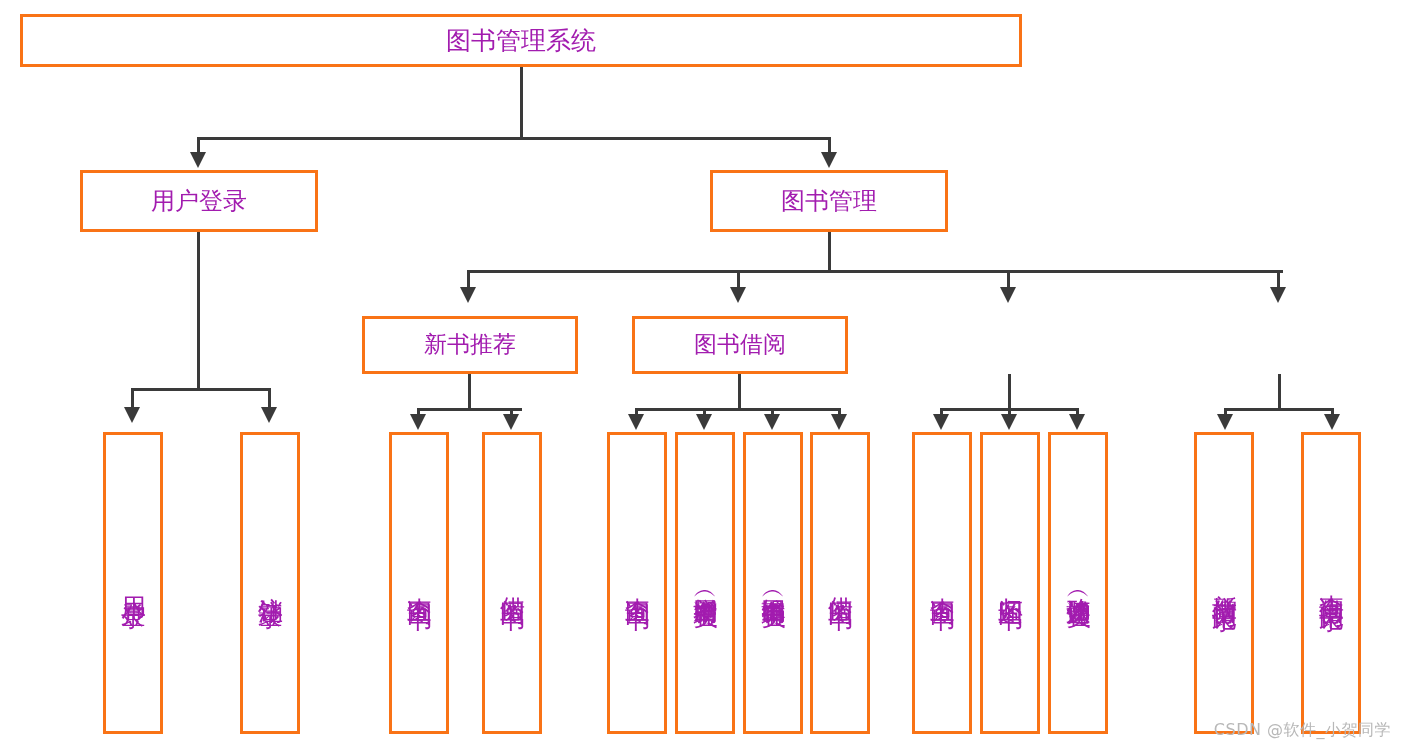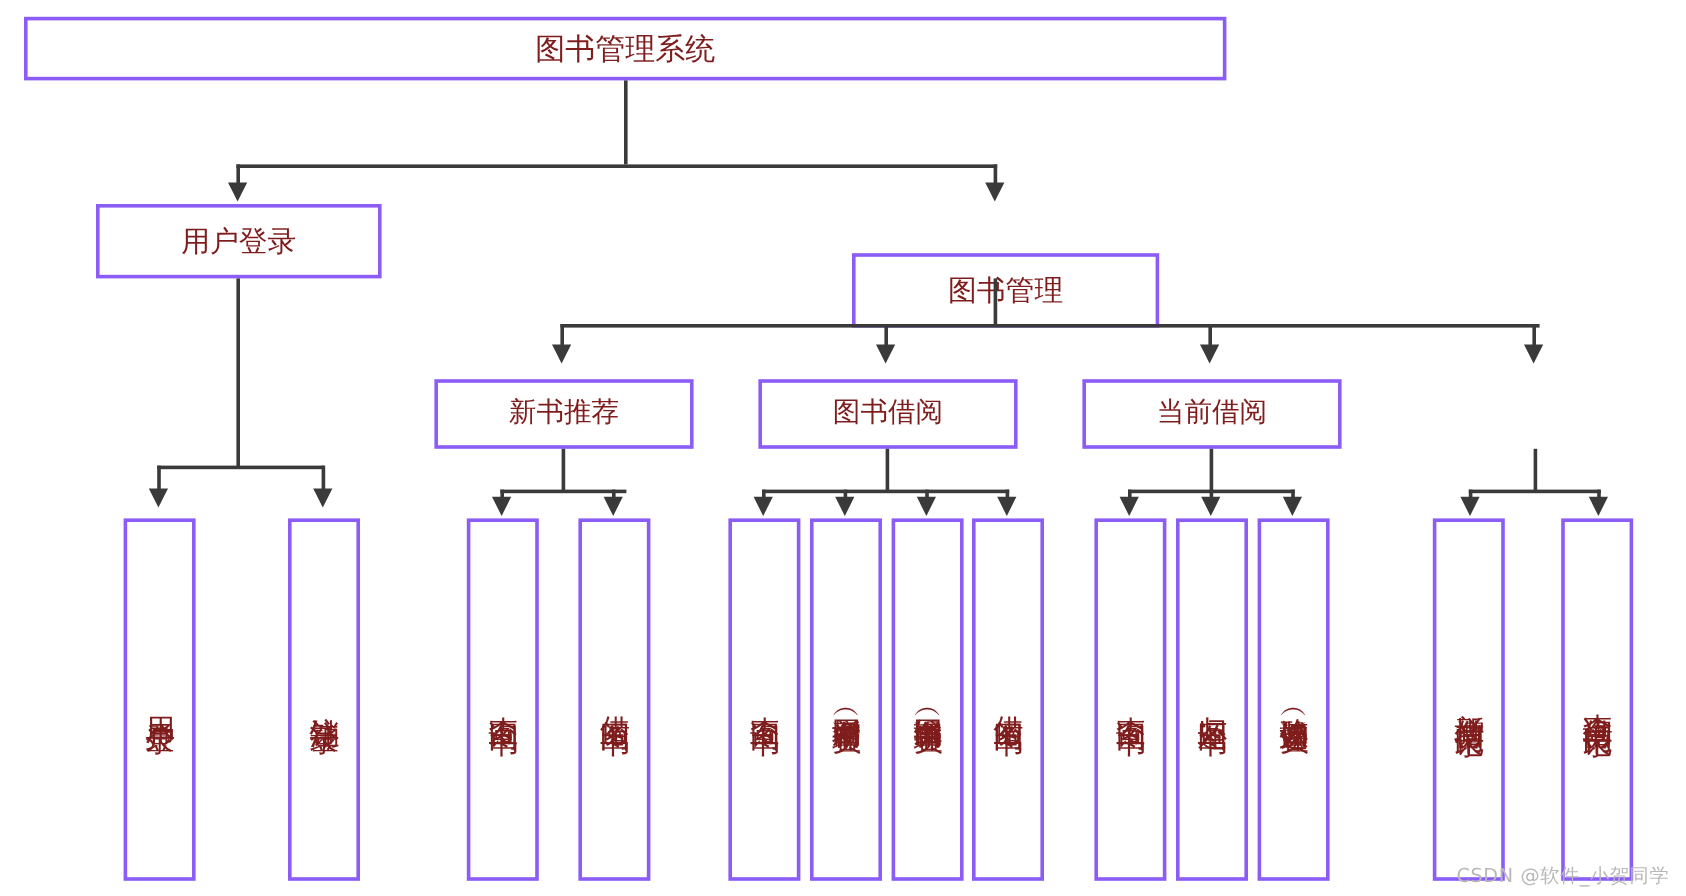--- a/index.html
+++ b/index.html
@@ -14,26 +14,26 @@
     position: relative;
     width: 1405px;
     height: 747px;
     background: #ffffff;
     overflow: hidden;
   }
   
   .node {
     position: absolute;
     box-sizing: border-box;
-    border: 3px solid #8b5cf6;
+    border: 3px solid #f97316;
     background: #ffffff;
     display: flex;
     align-items: center;
     justify-content: center;
-    color: #7f1d1d;
+    color: #a21caf;
     line-height: 1.12;
     text-align: center;
   }
   .node.root {
     font-size: 25px;
     border-width: 3px;
   }
   .node.level1 {
     font-size: 24px;
   }
@@ -95,21 +95,21 @@
   <div class="conn hline" style="left:197px; top:137px; width:634px;"></div>
 
   <div class="conn vline" style="left:197px; top:137px; height:18px;"></div>
   <div class="arrow" style="left:190px; top:152px;"></div>
   <div class="conn vline" style="left:828px; top:137px; height:18px;"></div>
   <div class="arrow" style="left:821px; top:152px;"></div>
 
   <div class="node level1" style="left:80px; top:170px; width:238px; height:62px;">
     <span>用户登录</span>
   </div>
-  <div class="node level1" style="left:710px; top:170px; width:256px; height:62px;margin-top:41px;">
+  <div class="node level1" style="left:710px; top:170px; width:238px; height:62px;">
     <span>图书管理</span>
   </div>
 
   <div class="conn vline" style="left:197px; top:232px; height:158px;"></div>
   <div class="conn hline" style="left:131px; top:388px; width:139px;"></div>
   <div class="conn vline" style="left:131px; top:388px; height:22px;"></div>
   <div class="arrow" style="left:124px; top:407px;"></div>
   <div class="conn vline" style="left:268px; top:388px; height:22px;"></div>
   <div class="arrow" style="left:261px; top:407px;"></div>
 
@@ -123,23 +123,20 @@
   <div class="arrow" style="left:1000px; top:287px;"></div>
   <div class="conn vline" style="left:1277px; top:270px; height:20px;"></div>
   <div class="arrow" style="left:1270px; top:287px;"></div>
 
   <div class="node level2" style="left:632px; top:316px; width:216px; height:58px;">
     <span>图书借阅</span>
   </div>
   <div class="node level2" style="left:362px; top:316px; width:216px; height:58px;">
     <span>新书推荐</span>
   </div>
-  <div class="node level2" style="left:902px; top:316px; width:216px; height:58px;">
-    <span>当前借阅</span>
-  </div>
 
   <div class="conn vline" style="left:468px; top:374px; height:36px;"></div>
   <div class="conn hline" style="left:417px; top:408px; width:105px;"></div>
   <div class="conn vline" style="left:417px; top:408px; height:10px;"></div>
   <div class="arrow" style="left:410px; top:414px;"></div>
   <div class="conn vline" style="left:510px; top:408px; height:10px;"></div>
   <div class="arrow" style="left:503px; top:414px;"></div>
 
   <div class="conn vline" style="left:738px; top:374px; height:36px;"></div>
   <div class="conn hline" style="left:635px; top:408px; width:206px;"></div>

